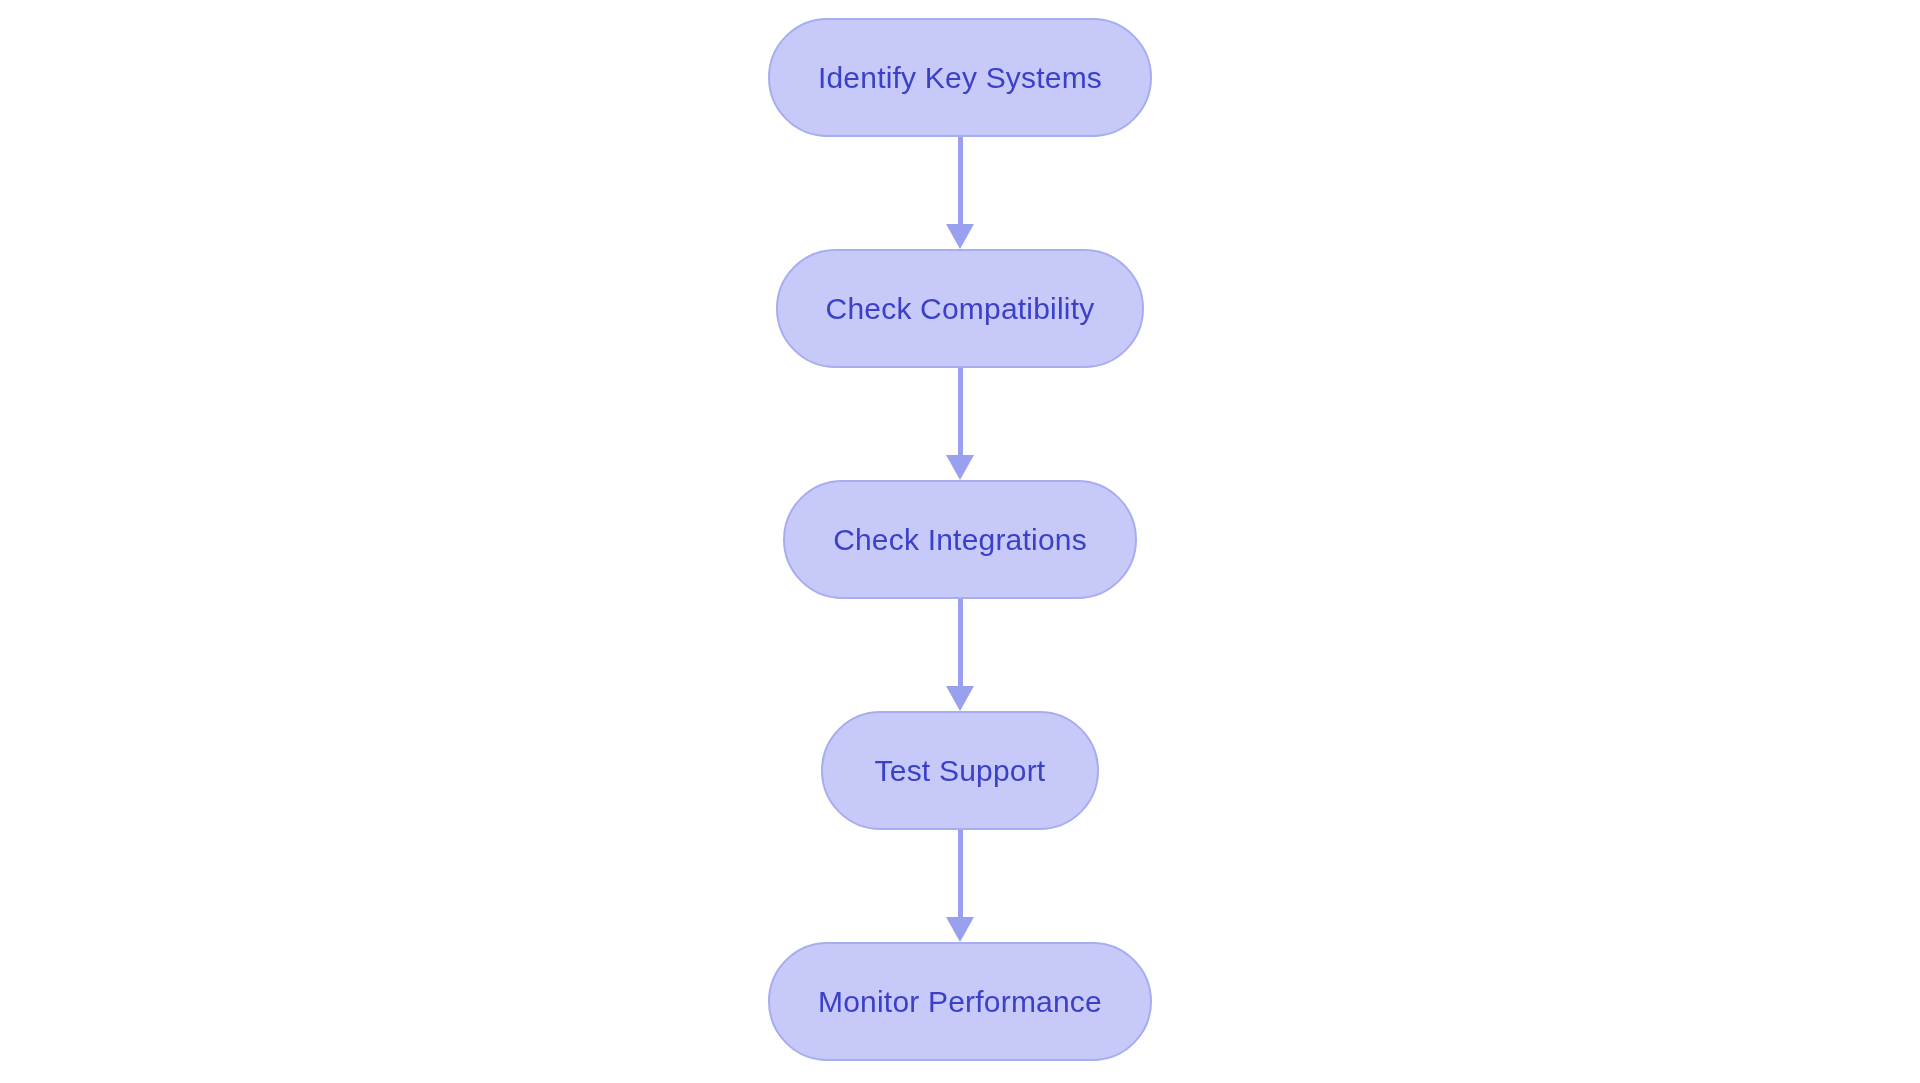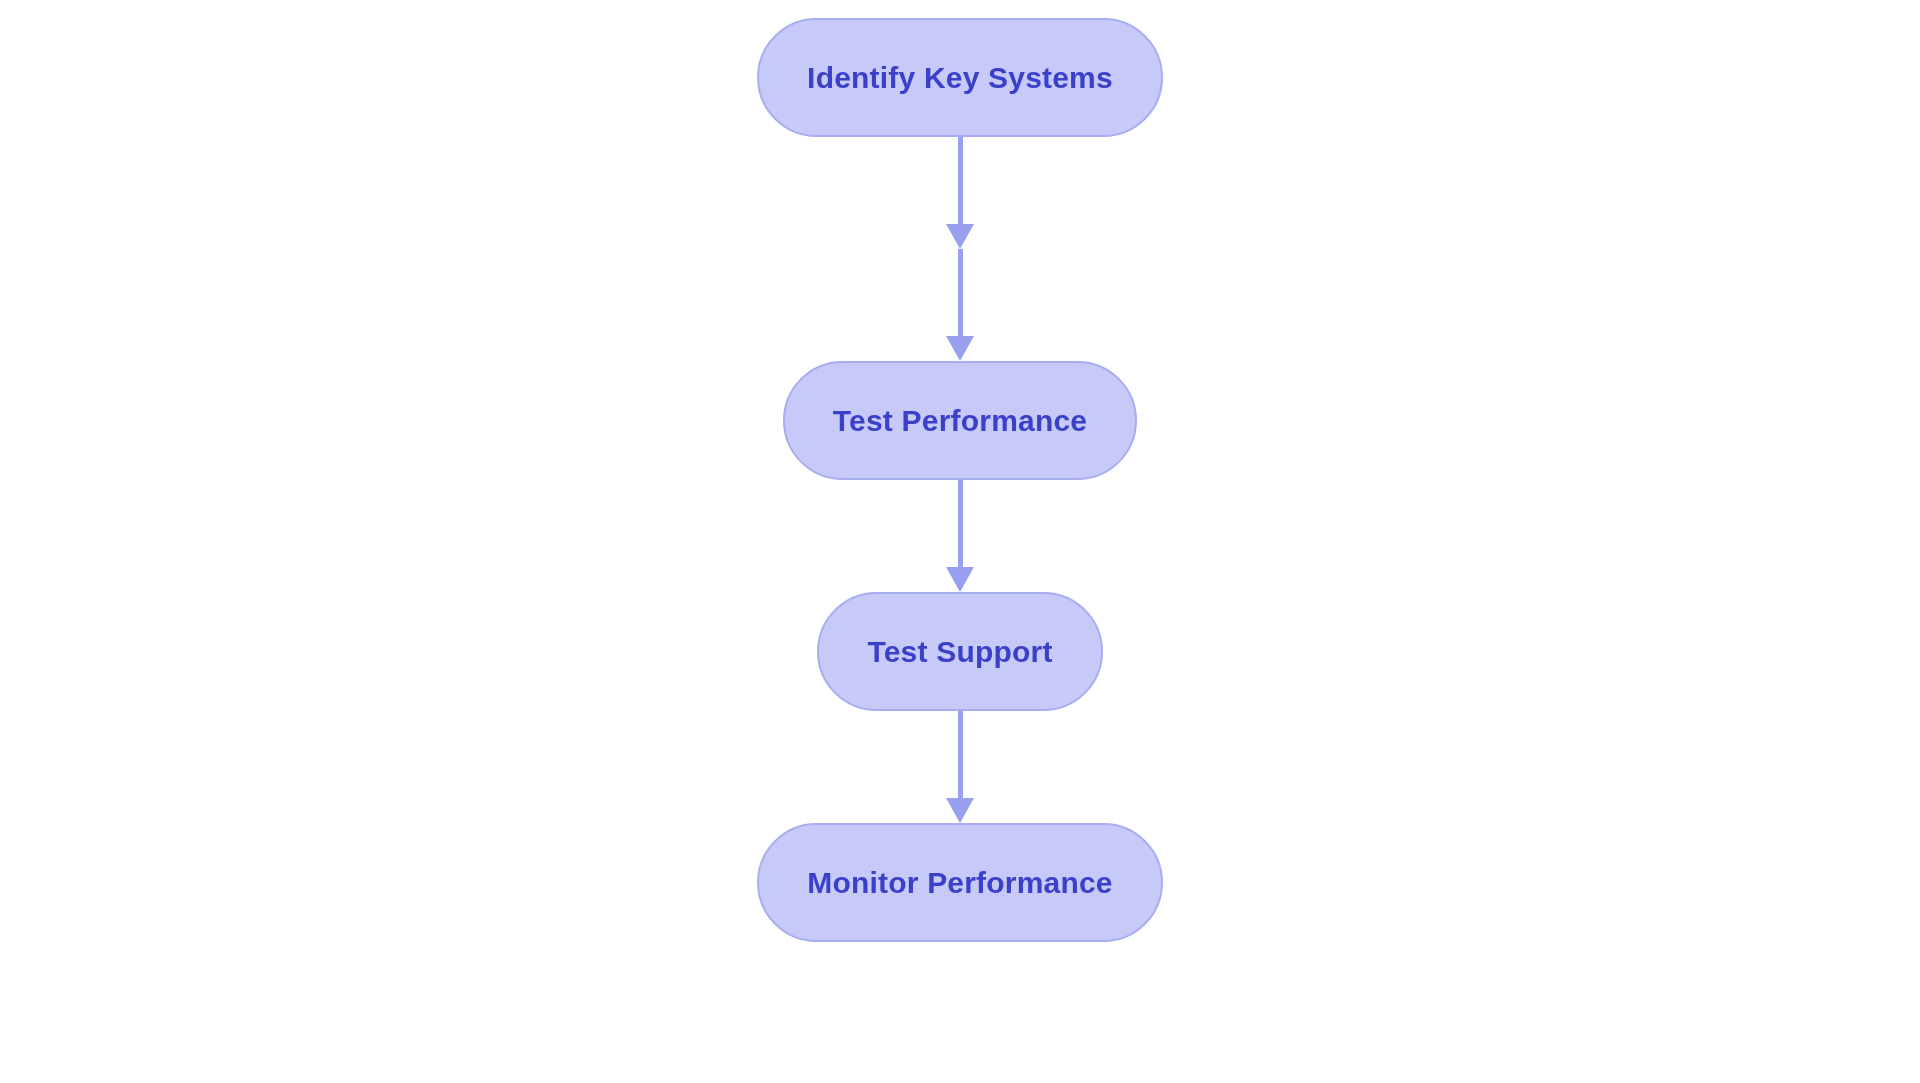--- a/index.html
+++ b/index.html
@@ -31,21 +31,21 @@
     background:var(--node-fill);
     border:2px solid var(--node-border);
     display:flex;
     align-items:center;
     justify-content:center;
     flex:0 0 auto;
   }
   .flow-node .node-label{
     color:var(--node-text);
     font-size:30px;
-    font-weight:700;
+    font-weight:400;
     letter-spacing:0.2px;
     white-space:nowrap;
   }
   .connector{
     height:112px;
     display:flex;
     flex-direction:column;
     align-items:center;
     flex:0 0 auto;
   }
@@ -69,28 +69,31 @@
 
   <div class="flow-node">
     <span class="node-label">Identify Key Systems</span>
   </div>
 
   <div class="connector">
     <div class="shaft"></div>
     <div class="head"></div>
   </div>
 
+  <div class="flow-node">
+    <span class="node-label">Check Compatibility</span>
+  </div>
 
   <div class="connector">
     <div class="shaft"></div>
     <div class="head"></div>
   </div>
 
   <div class="flow-node">
-    <span class="node-label">Test Performance</span>
+    <span class="node-label">Check Integrations</span>
   </div>
 
   <div class="connector">
     <div class="shaft"></div>
     <div class="head"></div>
   </div>
 
   <div class="flow-node">
     <span class="node-label">Test Support</span>
   </div>

